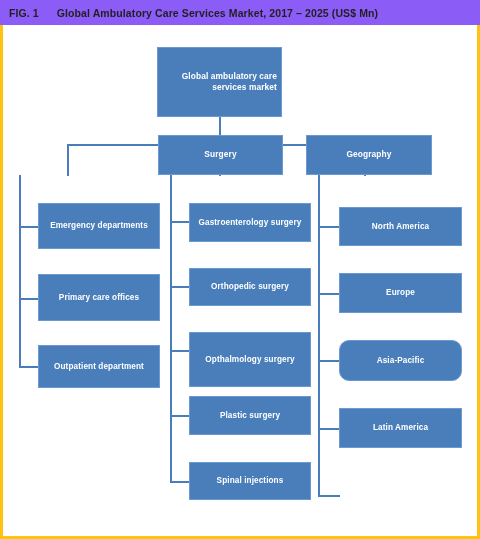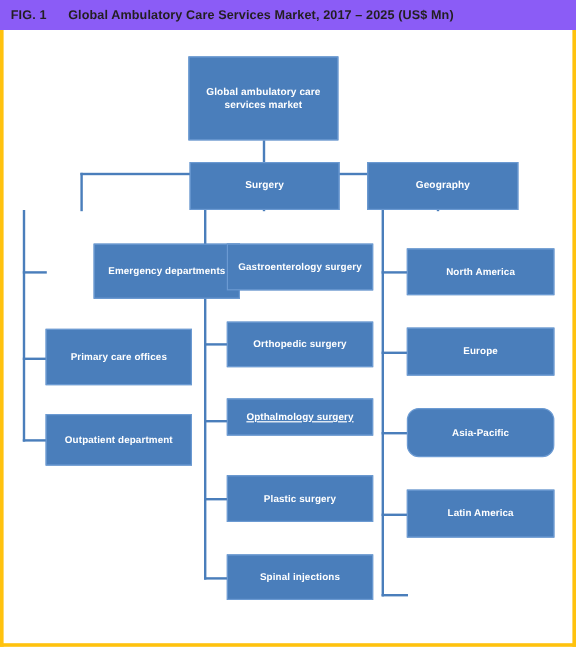--- a/index.html
+++ b/index.html
@@ -64,21 +64,21 @@
 
   
   .node {
     position: absolute;
     background: #4A7EBB;
     border: 1px solid #6B9AD2;
     box-sizing: border-box;
     display: flex;
     align-items: center;
     justify-content: center;
-    text-align: center;
+    text-align: right;
     color: #ffffff;
     font-size: 8.2px;
     font-weight: bold;
     line-height: 1.35;
     letter-spacing: 0.1px;
     padding: 14px 4px;
     z-index: 3;
   }
   .node.root { font-size: 8.4px; }
   .node.level2 { font-size: 8.4px; }
@@ -131,27 +131,27 @@
     <div class="conn h" style="left:318px; top:403px; width:22px;"></div>
     <div class="conn h" style="left:318px; top:470px; width:22px;"></div>
 
     <div class="node root" style="left:157px; top:22px; width:125px; height:70px;">Global ambulatory care services market</div>
 
 
     <div class="node level2" style="left:158px; top:110px; width:125px; height:40px;">Surgery</div>
 
     <div class="node level2" style="left:306px; top:110px; width:126px; height:40px;">Geography</div>
 
-    <div class="node leaf" style="left:38px; top:178px; width:122px; height:46px;margin-left:40px;">Emergency departments</div>
+    <div class="node leaf" style="left:38px; top:178px; width:122px; height:46px;">Emergency departments</div>
     <div class="node leaf" style="left:38px; top:249px; width:122px; height:47px;">Primary care offices</div>
     <div class="node leaf" style="left:38px; top:320px; width:122px; height:43px;">Outpatient department</div>
 
     <div class="node leaf" style="left:189px; top:178px; width:122px; height:39px;">Gastroenterology surgery</div>
     <div class="node leaf" style="left:189px; top:243px; width:122px; height:38px;">Orthopedic surgery</div>
-    <div class="node leaf" style="left:189px; top:307px; width:122px; height:31px;text-decoration:underline;">Opthalmology surgery</div>
+    <div class="node leaf" style="left:189px; top:307px; width:122px; height:55px;">Opthalmology surgery</div>
     <div class="node leaf" style="left:189px; top:371px; width:122px; height:39px;">Plastic surgery</div>
     <div class="node leaf" style="left:189px; top:437px; width:122px; height:38px;">Spinal injections</div>
 
     <div class="node leaf" style="left:339px; top:182px; width:123px; height:39px;">North America</div>
     <div class="node leaf" style="left:339px; top:248px; width:123px; height:40px;">Europe</div>
     <div class="node leaf" style="left:339px; top:315px; width:123px; height:41px;border-radius:10px;">Asia-Pacific</div>
     <div class="node leaf" style="left:339px; top:383px; width:123px; height:40px;">Latin America</div>
 
   </div>
 </div>

